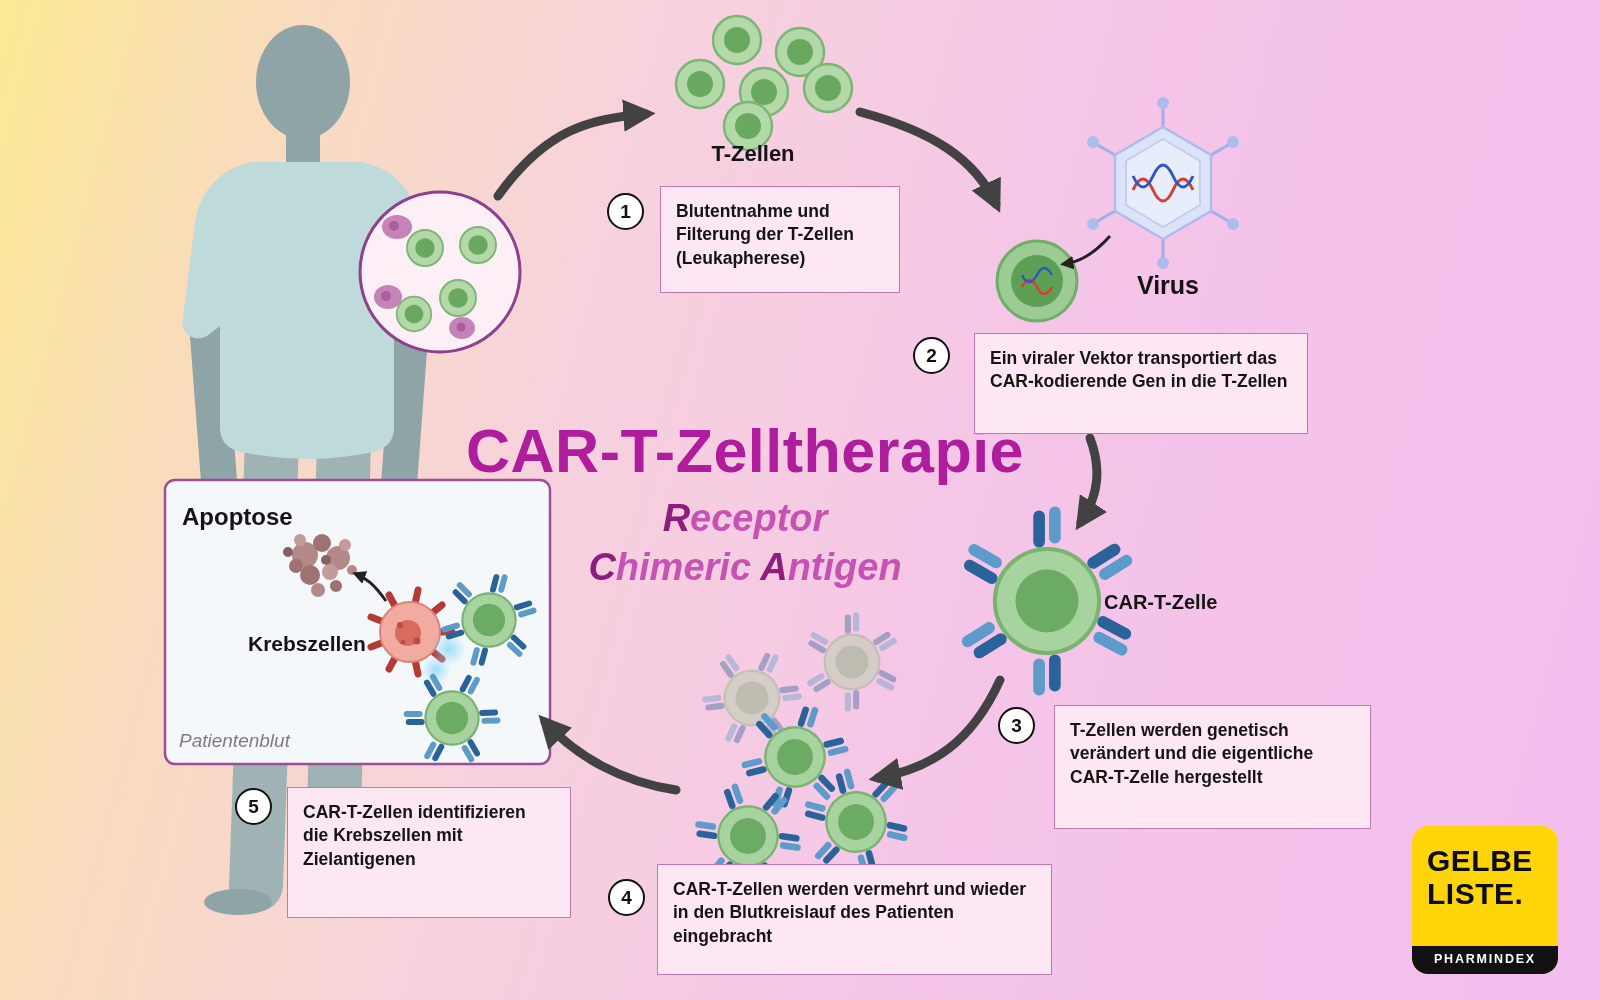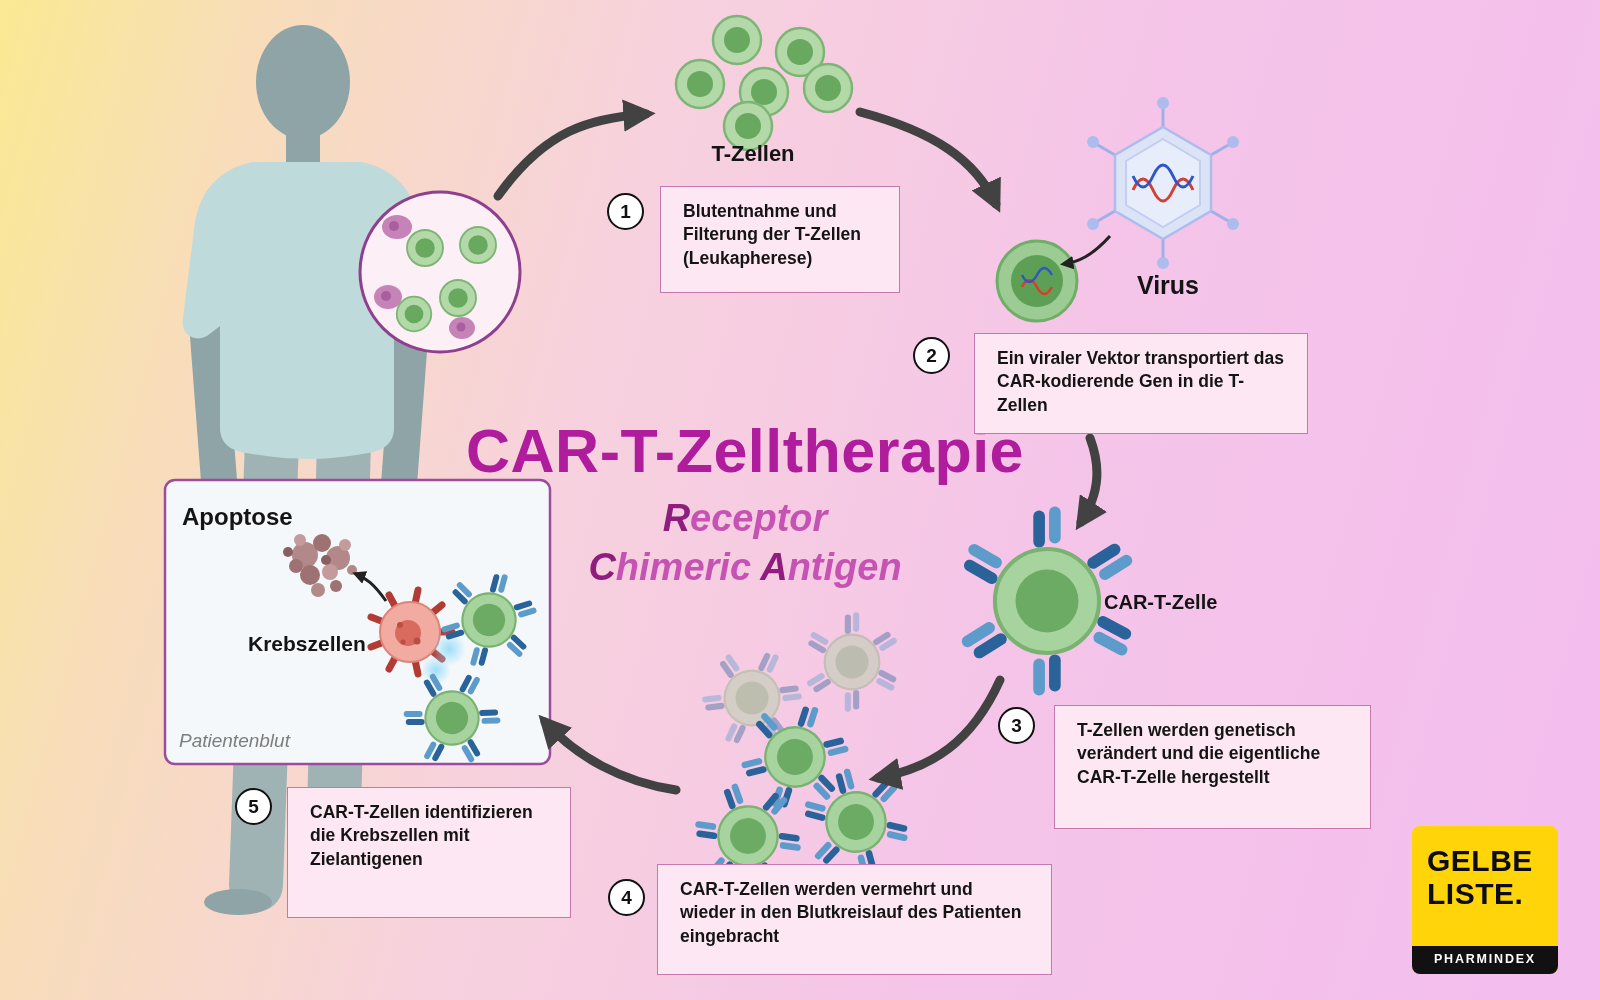--- a/index.html
+++ b/index.html
@@ -26,32 +26,32 @@
   .step-circle{
     position:absolute;width:37px;height:37px;border-radius:50%;
     background:#ffffff;border:2.5px solid #111;box-sizing:border-box;
     display:flex;align-items:center;justify-content:center;
     font-size:19px;font-weight:bold;color:#111;z-index:6;
   }
   .step-box{
     position:absolute;box-sizing:border-box;z-index:5;
     background:var(--step-box-bg,#fce7f2);
     border:1.5px solid var(--step-box-border,#c678ae);
-    padding:13px 22px;font-size:17.5px;font-weight:bold;line-height:1.34;color:#141414;
+    padding:13px 15px;font-size:17.5px;font-weight:bold;line-height:1.34;color:#141414;
   }
   .box1{left:660px;top:186px;width:240px;min-height:107px;}
   .box2{left:974px;top:333px;width:334px;min-height:101px;}
   .box3{left:1054px;top:705px;width:317px;min-height:124px;}
   .box4{left:657px;top:864px;width:395px;min-height:111px;}
   .box5{left:287px;top:787px;width:284px;min-height:131px;}
   .c1{left:607px;top:193px;} .c2{left:913px;top:337px;} .c3{left:998px;top:707px;}
   .c4{left:608px;top:879px;} .c5{left:235px;top:788px;}
   .logo{
     position:absolute;left:1412px;top:826px;width:146px;height:148px;
-    background:var(--logo-yellow,#ffd50a);border-radius:8px;overflow:hidden;
+    background:var(--logo-yellow,#ffd50a);border-radius:16px;overflow:hidden;
     display:flex;flex-direction:column;z-index:7;
   }
   .logo-lines{padding:18px 0 0 15px;}
   .logo-line{font-size:30px;font-weight:900;color:#0d0d0d;line-height:1.1;letter-spacing:.5px;}
   .logo-bar{
     margin-top:auto;background:#111;color:#fff;text-align:center;
     font-size:12.5px;font-weight:bold;letter-spacing:1.8px;padding:6px 0 8px;
   }
 </style>
 </head>

